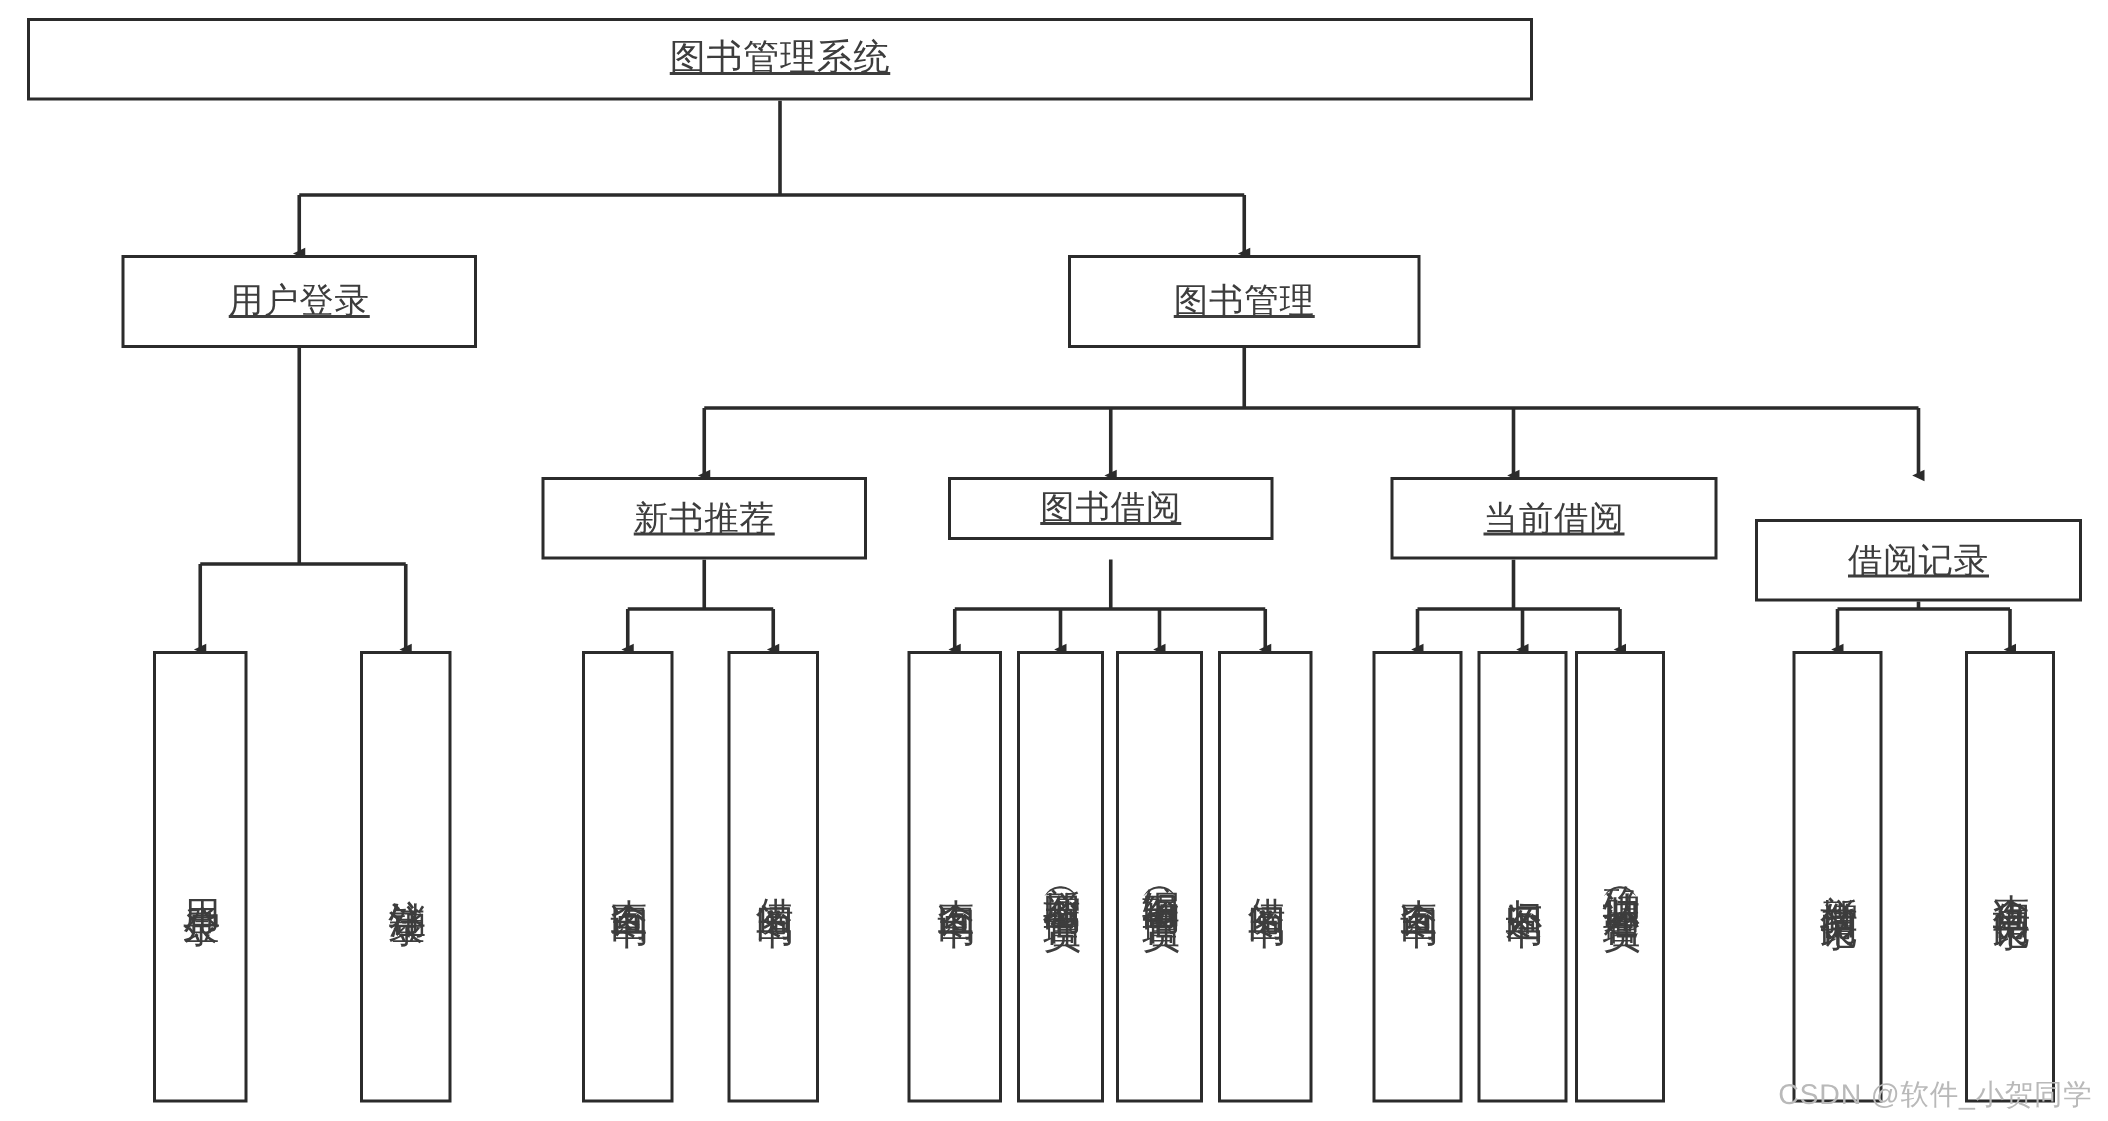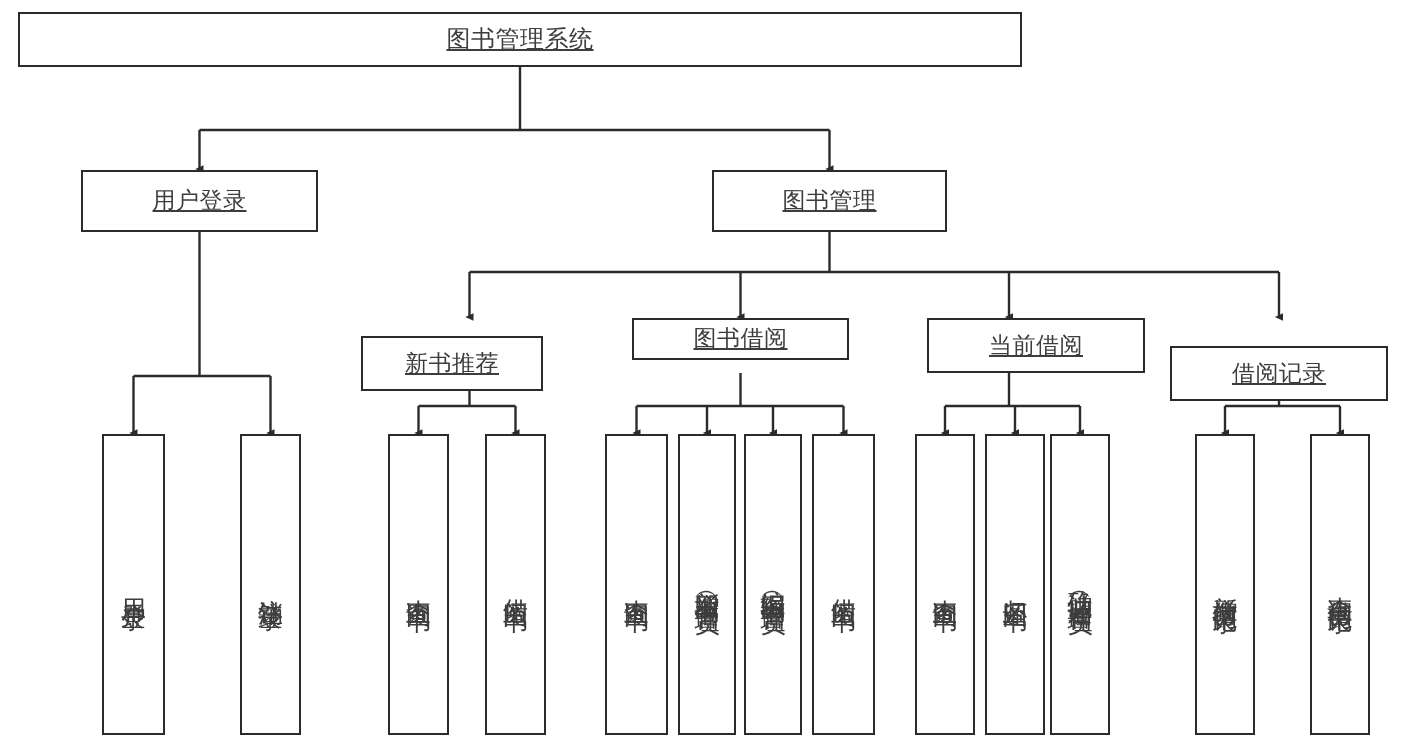--- a/index.html
+++ b/index.html
@@ -124,21 +124,21 @@
   <div id="nodes">
       <div class="node horiz root" style="left: 18px; top: 12px; width: 1004px; height: 55px;">
         <span class="node-label">图书管理系统</span>
       </div>
       <div class="node horiz" style="left: 81px; top: 170px; width: 237px; height: 62px;">
         <span class="node-label">用户登录</span>
       </div>
       <div class="node horiz" style="left: 712px; top: 170px; width: 235px; height: 62px;">
         <span class="node-label">图书管理</span>
       </div>
-      <div class="node horiz" style="left: 361px; top: 336px; width: 182px; height: 55px;">
+      <div class="node horiz" style="left: 361px; top: 318px; width: 217px; height: 55px;">
         <span class="node-label">新书推荐</span>
       </div>
       <div class="node horiz" style="left: 632px; top: 318px; width: 217px; height: 42px;">
         <span class="node-label">图书借阅</span>
       </div>
       <div class="node horiz" style="left: 900px; top: 318px; width: 218px; height: 55px; margin-left: 27px;">
         <span class="node-label">当前借阅</span>
       </div>
       <div class="node horiz" style="left: 1170px; top: 318px; width: 218px; height: 55px; margin-top: 28px;">
         <span class="node-label">借阅记录</span>
@@ -177,13 +177,14 @@
         <span class="node-label">确认归还（管理员）</span>
       </div>
       <div class="node vert" style="left: 1195px; top: 434px; width: 60px; height: 301px;">
         <span class="node-label">新增借阅记录</span>
       </div>
       <div class="node vert" style="left: 1310px; top: 434px; width: 60px; height: 301px;">
         <span class="node-label">查询借阅记录</span>
       </div>
     </div>
 
+  <div class="watermark">CSDN @软件_小贺同学</div>
 </div>
 
 </body></html>

